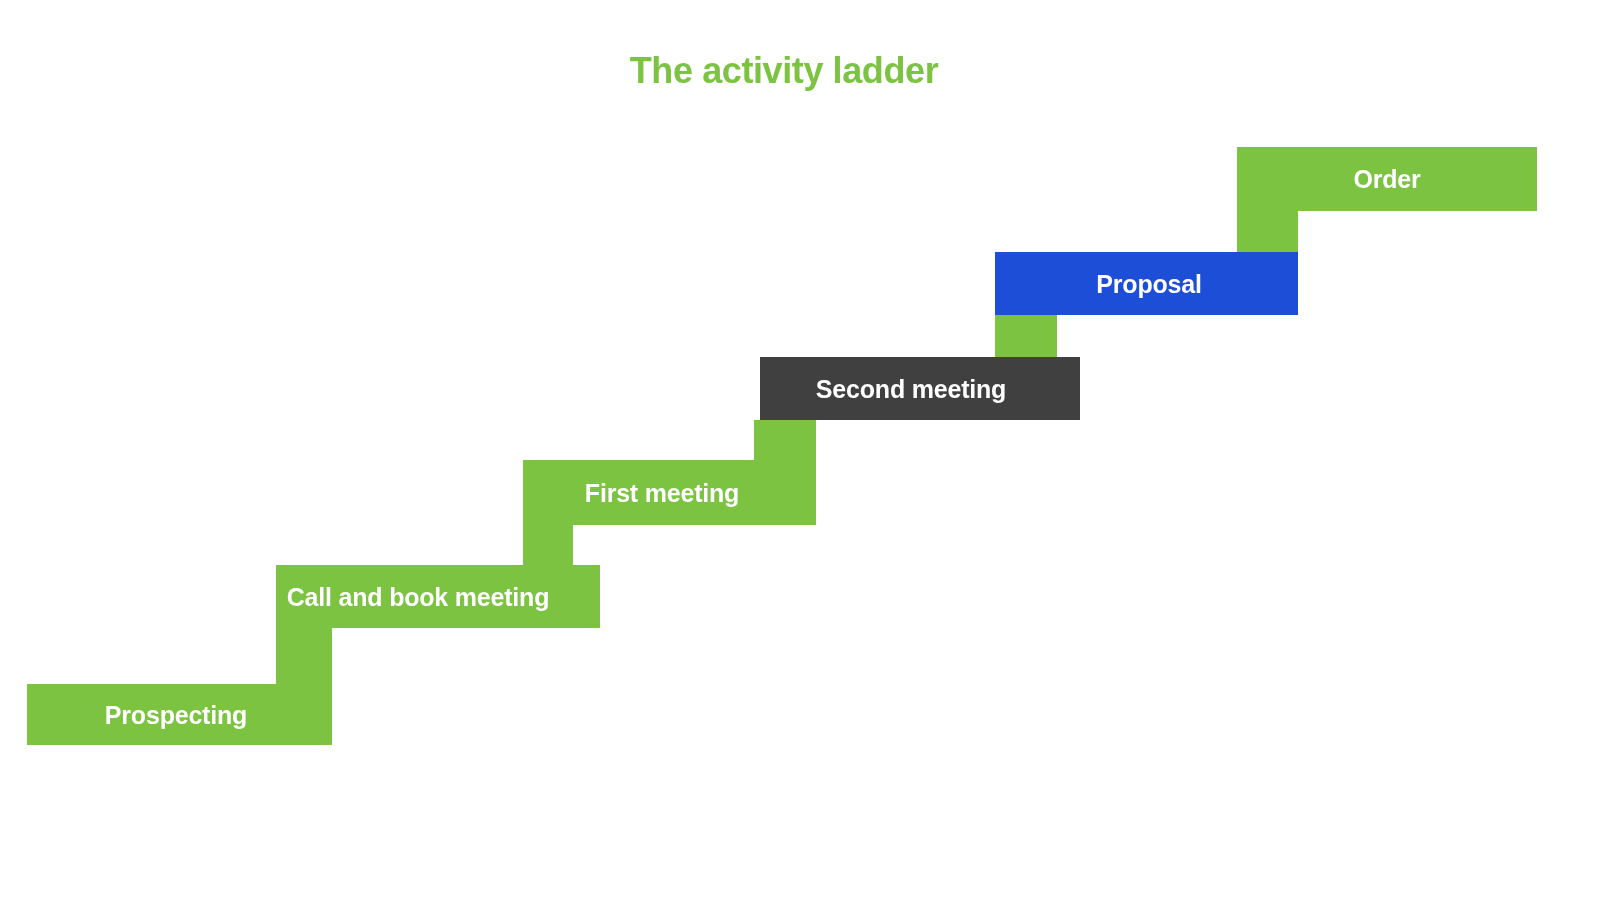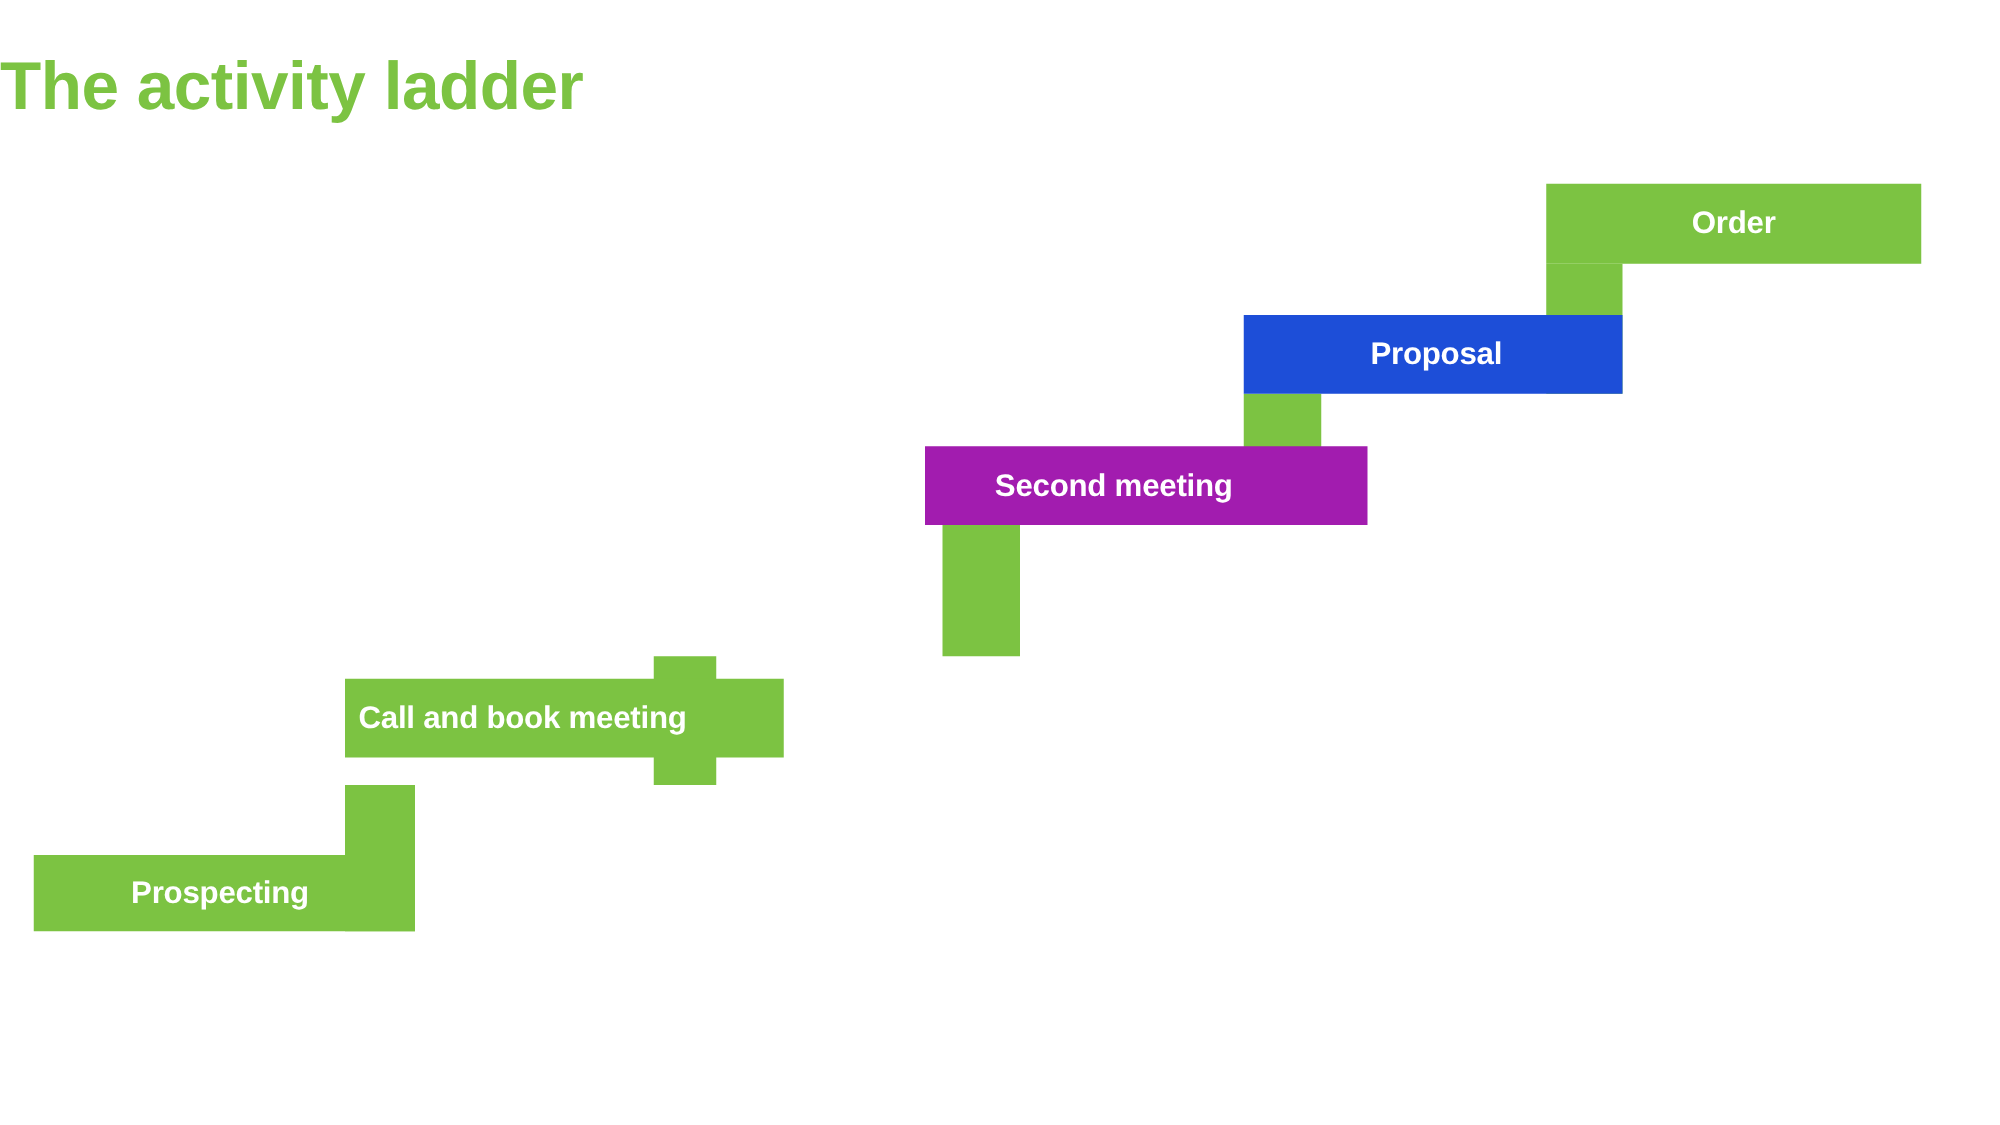--- a/index.html
+++ b/index.html
@@ -19,24 +19,24 @@
     position: relative;
     width: 1600px;
     height: 900px;
     background: #ffffff;
   }
 
   
   #chart-title {
     position: absolute;
     left: 0;
-    top: 40px;
+    top: 51px;
     width: 1568px;
-    text-align: left;
-    font-size: 54px;
+    text-align: center;
+    font-size: 36px;
     font-weight: 700;
     letter-spacing: -0.4px;
     color: #7cc342;
     white-space: nowrap;
     line-height: 1.1;
   }
 
   
   #ladder {
     position: absolute;
@@ -84,24 +84,27 @@
 
     <div class="riser" style="left: 276px; top: 628px; width: 56px; height: 117px; background: rgb(124, 195, 66);"></div>
     <div class="riser" style="left: 523px; top: 525px; width: 50px; height: 103px; background: rgb(124, 195, 66);"></div>
     <div class="riser" style="left: 754px; top: 420px; width: 62px; height: 105px; background: rgb(124, 195, 66);"></div>
     <div class="riser" style="left: 995px; top: 315px; width: 62px; height: 105px; background: rgb(124, 195, 66);"></div>
     <div class="riser" style="left: 1237px; top: 211px; width: 61px; height: 104px; background: rgb(124, 195, 66);"></div>
 
     <div class="tread" style="left: 27px; top: 684px; width: 305px; height: 61px; background: rgb(124, 195, 66); justify-content: flex-start;">
       <span class="step-label" style="position: absolute; left: 149px; top: 50%; transform: translate(-50%, -50%);">Prospecting</span>
     </div>
-    <div class="tread" style="left: 276px; top: 543px; width: 351px; height: 63px; background: rgb(124, 195, 66); justify-content: flex-start;">
+    <div class="tread" style="left: 276px; top: 565px; width: 324px; height: 63px; background: rgb(124, 195, 66); justify-content: flex-start;">
       <span class="step-label" style="position: absolute; left: 142px; top: 50%; transform: translate(-50%, -50%);">Call and book meeting</span>
     </div>
-    <div class="tread" style="left: 740px; top: 357px; width: 354px; height: 63px; background: #a21caf; justify-content: flex-start;">
+    <div class="tread" style="left: 523px; top: 460px; width: 293px; height: 65px; background: rgb(124, 195, 66); justify-content: flex-start;">
+      <span class="step-label" style="position: absolute; left: 139px; top: 50%; transform: translate(-50%, -50%);">First meeting</span>
+    </div>
+    <div class="tread" style="left: 760px; top: 357px; width: 320px; height: 63px; background: #404040; justify-content: flex-start;">
       <span class="step-label" style="position: absolute; left: 151px; top: 50%; transform: translate(-50%, -50%);">Second meeting</span>
     </div>
     <div class="tread" style="left: 995px; top: 252px; width: 303px; height: 63px; background: #1d4ed8; justify-content: flex-start;">
       <span class="step-label" style="position: absolute; left: 154px; top: 50%; transform: translate(-50%, -50%);">Proposal</span>
     </div>
     <div class="tread" style="left: 1237px; top: 147px; width: 300px; height: 64px; background: rgb(124, 195, 66); justify-content: flex-start; padding-left: 32px;">
       <span class="step-label" style="position: absolute; left: 150px; top: 50%; transform: translate(-50%, -50%);">Order</span>
     </div>
   </div>
 

